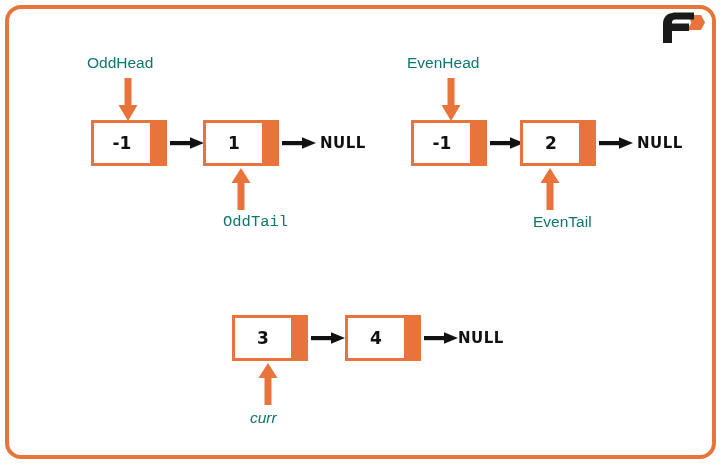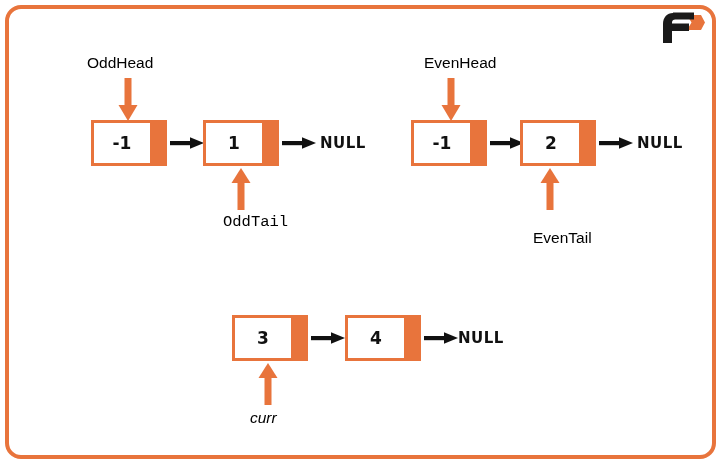--- a/index.html
+++ b/index.html
@@ -91,21 +91,21 @@
   }
   
   .ptr-arrow {
     position: absolute;
   }
   .ptr-arrow svg { display: block; }
   .ptr-label {
     position: absolute;
     font-family: "Liberation Sans", sans-serif;
     font-size: 15.5px;
-    color: #000000;
+    color: #0f766e;
     white-space: nowrap;
   }
 </style>
 </head>
 <body>
 
 <div id="canvas">
 
   <div id="frame"></div>
 
@@ -158,21 +158,21 @@
       <svg width="20" height="42" viewBox="0 0 20 42" xmlns="http://www.w3.org/2000/svg">
         <rect x="6.5" y="14" width="7" height="28" fill="#E8743C"></rect>
         <path d="M10 0 L0.5 15 L19.5 15 Z" fill="#E8743C"></path>
       </svg>
     </div>
     <div class="ptr-label" style="left:223px; top:213px;font-family:Liberation Mono, monospace;">OddTail</div>
   </div>
 
   <div class="list-group">
 
-    <div class="ptr-label" style="left:424px; top:54px;">EvenHead</div>
+    <div class="ptr-label" style="left:407px; top:54px;">EvenHead</div>
     <div class="ptr-arrow" style="left:441px; top:78px;">
       <svg width="20" height="44" viewBox="0 0 20 44" xmlns="http://www.w3.org/2000/svg">
         <rect x="6.5" y="0" width="7" height="28" fill="#E8743C"></rect>
         <path d="M10 43 L0.5 27 L19.5 27 Z" fill="#E8743C"></path>
       </svg>
     </div>
 
     <div class="node" style="left:411px; top:120px; width:76px;">
       <div class="node-ptr-box"></div>
       <div class="node-value-box">-1</div>
@@ -197,21 +197,21 @@
       </svg>
     </div>
     <div class="null-label" style="left:637px; top:134px;">NULL</div>
 
     <div class="ptr-arrow" style="left:540px; top:168px;">
       <svg width="20" height="42" viewBox="0 0 20 42" xmlns="http://www.w3.org/2000/svg">
         <rect x="6.5" y="14" width="7" height="28" fill="#E8743C"></rect>
         <path d="M10 0 L0.5 15 L19.5 15 Z" fill="#E8743C"></path>
       </svg>
     </div>
-    <div class="ptr-label" style="left:533px; top:213px;margin-top:16px;">EvenTail</div>
+    <div class="ptr-label" style="left:533px; top:213px;">EvenTail</div>
   </div>
 
   <div class="list-group">
 
     <div class="node" style="left:232px; top:315px; width:76px;">
       <div class="node-ptr-box"></div>
       <div class="node-value-box">3</div>
     </div>
 
     <div class="arrow-h" style="left:311px; top:331px;">

